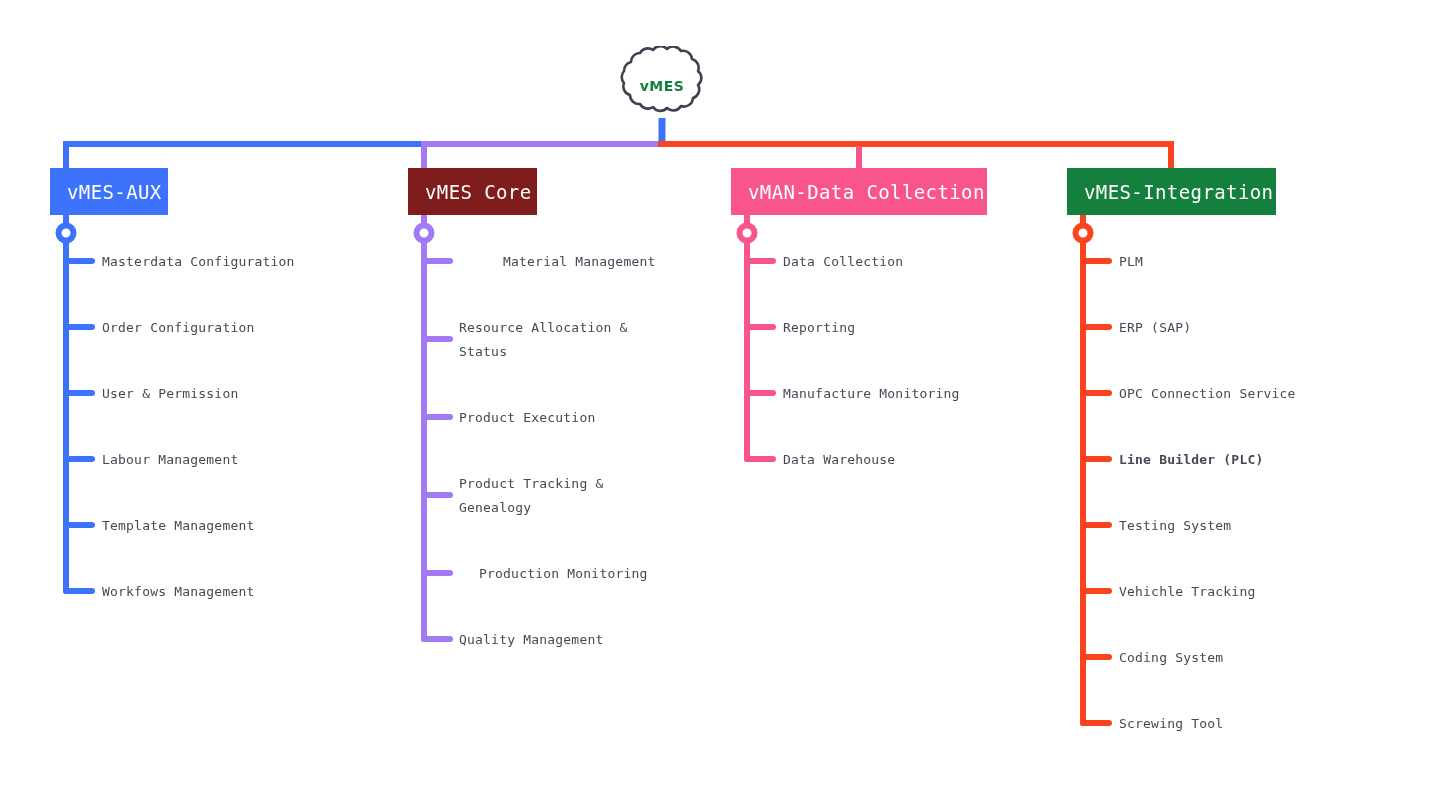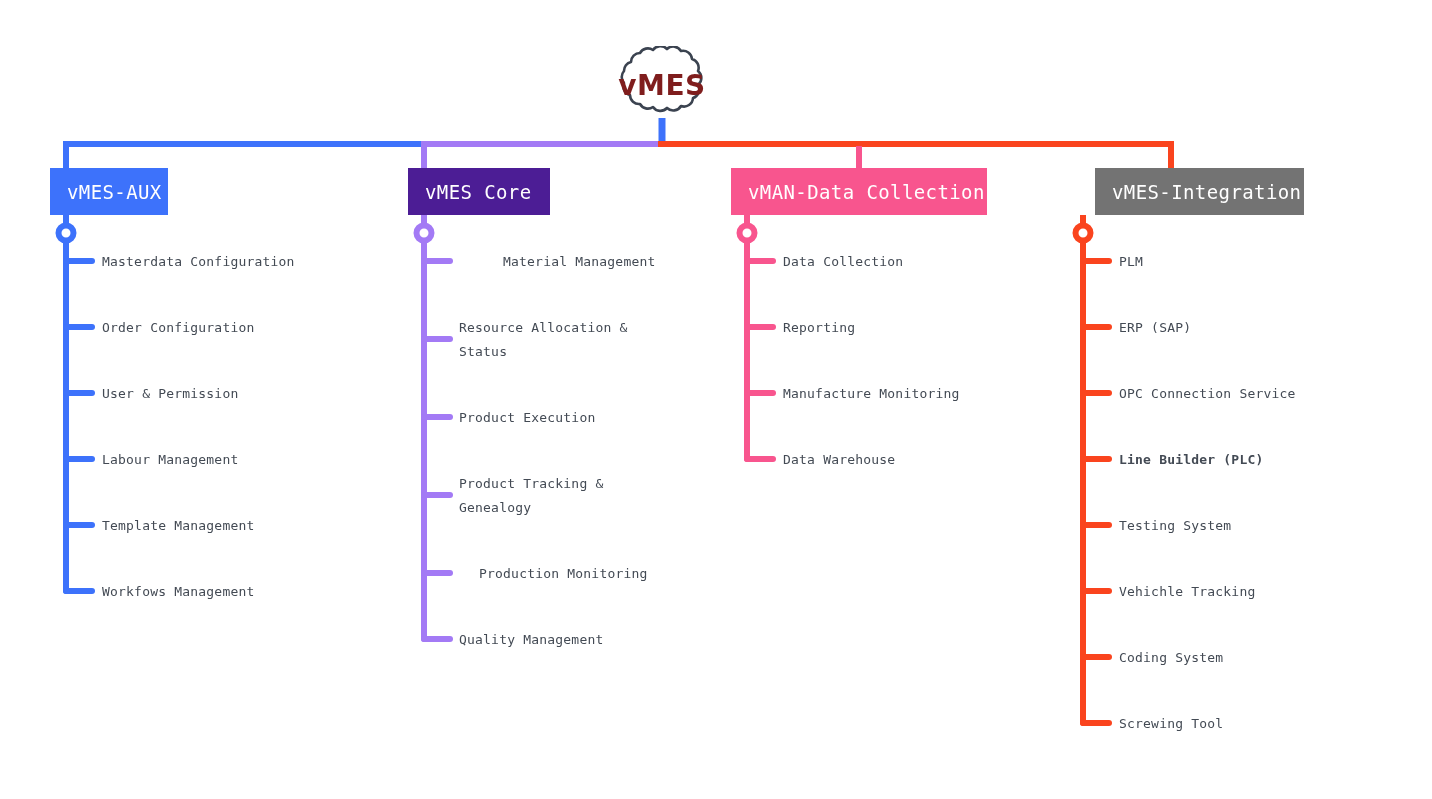--- a/index.html
+++ b/index.html
@@ -43,23 +43,23 @@
   .cloud-node svg { display: block; }
   .cloud-label {
     position: absolute;
     left: 0; top: 0;
     width: 102px;
     height: 79px;
     display: flex;
     align-items: center;
     justify-content: center;
     font-family: "DejaVu Sans", "Liberation Sans", sans-serif;
-    font-size: 28px;
+    font-size: 14px;
     font-weight: bold;
-    color: #7f1d1d;
+    color: #15803d;
     letter-spacing: 0.5px;
   }
 
   
   .branch-header {
     position: absolute;
     height: 47px;
     display: flex;
     align-items: center;
     padding: 0 17px;
@@ -158,29 +158,29 @@
                a9,9 0 0 1 0,-12
                a9,9 0 0 1 7,-9 Z" fill="#ffffff" stroke="#3b4350" stroke-width="2.6" stroke-linejoin="round"></path>
     </svg>
     <div class="cloud-label">vMES</div>
   </div>
 
   <div class="branch-header" style="left:50px; top:168px; width:118px; background:#3d72fb;">
     <span>vMES-AUX</span>
   </div>
 
-  <div class="branch-header" style="left:408px; top:168px; width:142px; background:#4c1d95;">
+  <div class="branch-header" style="left:408px; top:168px; width:129px; background:#7f1d1d;">
     <span>vMES Core</span>
   </div>
 
   <div class="branch-header" style="left:731px; top:168px; width:256px; background:#f8558e;">
     <span>vMAN-Data Collection</span>
   </div>
 
-  <div class="branch-header" style="left:1067px; top:168px; width:209px; background:#737373;margin-left:28px;">
+  <div class="branch-header" style="left:1067px; top:168px; width:209px; background:#15803d;">
     <span>vMES-Integration</span>
   </div>
 
   <div class="leaf-label" style="left:102px; top:250px;">Masterdata Configuration</div>
   <div class="leaf-label" style="left:102px; top:316px;">Order Configuration</div>
   <div class="leaf-label" style="left:102px; top:382px;text-align:right;">User &amp; Permission</div>
   <div class="leaf-label" style="left:102px; top:448px;">Labour Management</div>
   <div class="leaf-label" style="left:102px; top:514px;">Template Management</div>
   <div class="leaf-label" style="left:102px; top:580px;">Workfows Management</div>
 

